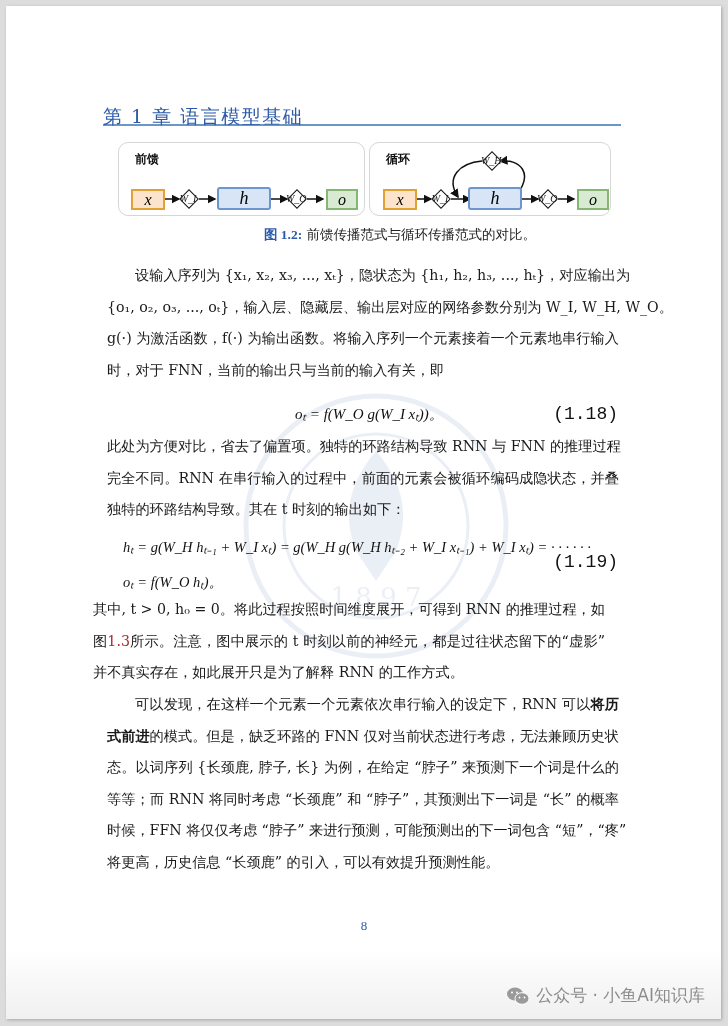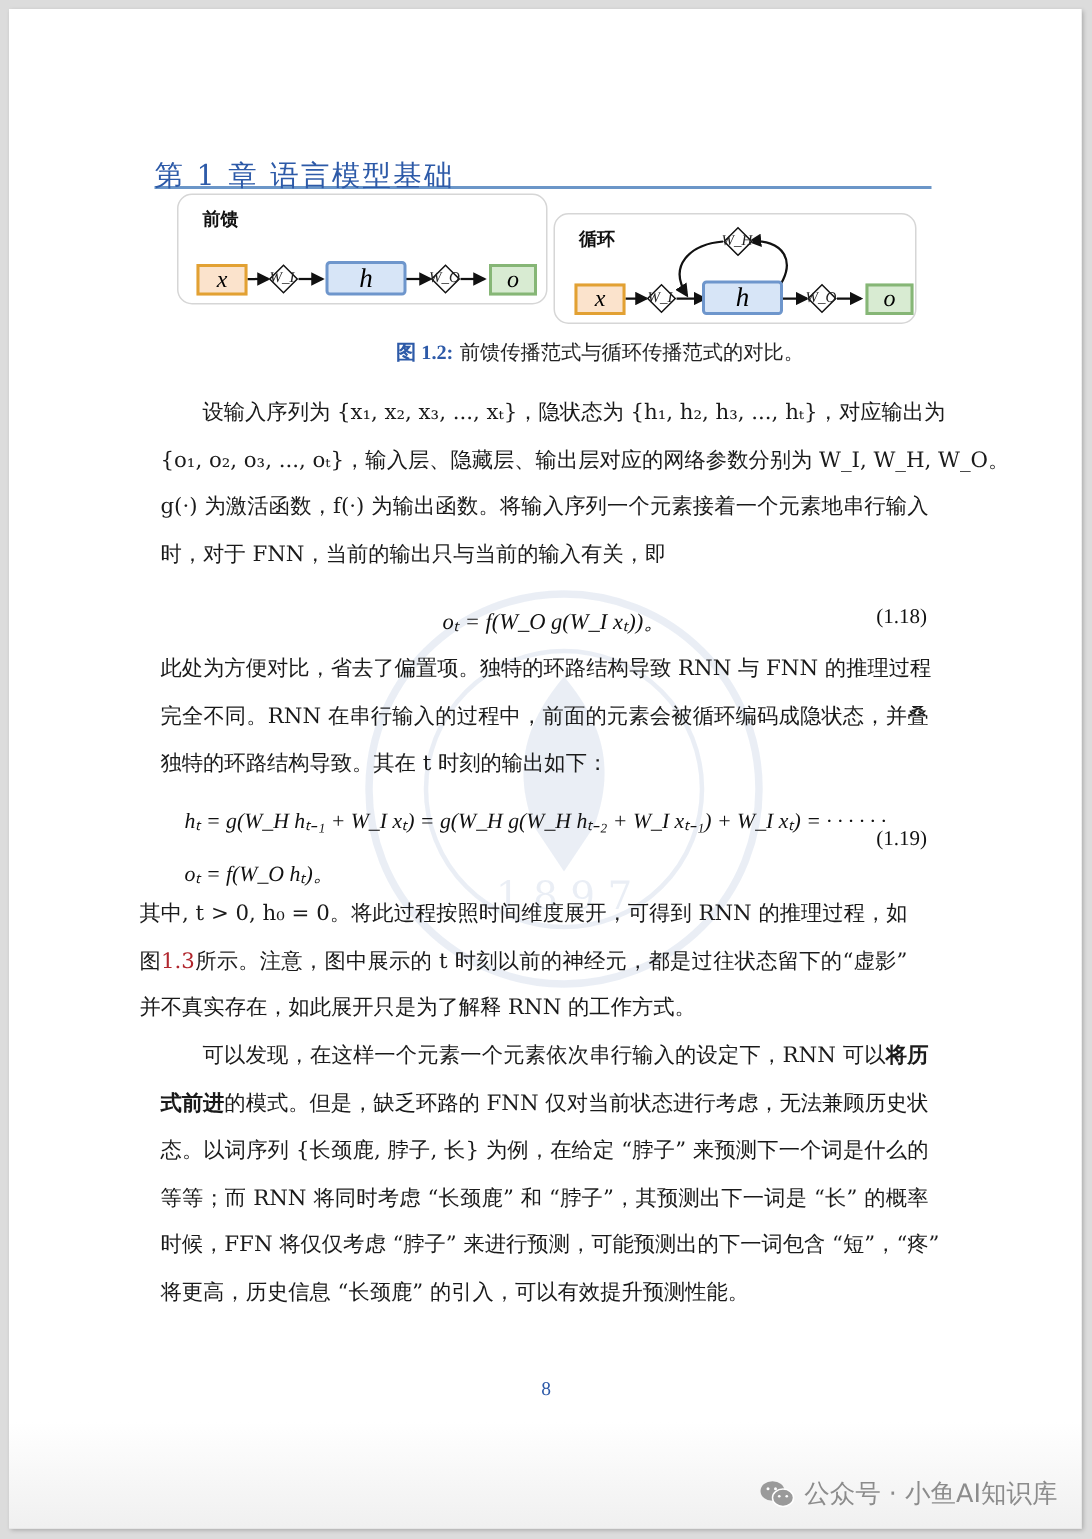--- a/index.html
+++ b/index.html
@@ -59,21 +59,21 @@
     font-size: 14.2px; line-height: 31.5px; color: #1a1a1a;
     text-align: justify; text-align-last: left;
   }
   .line { display: block; white-space: nowrap; text-align: justify; text-align-last: justify; }
   .line.last { text-align-last: left; }
   .indent { padding-left: 28px; }
   .m { font-family: "Liberation Serif", serif; font-style: italic; }
   .eq {
     position: absolute; font-family: "Liberation Serif", serif; font-size: 15px; color: #111;
   }
-  .eqnum { position: absolute; right: 108px; font-family: Liberation Serif, serif; font-size: 14px; color: #111; }
+  .eqnum { position: absolute; right: 108px; font-family: Liberation Mono, monospace; font-size: 18px; color: #111; }
   b { font-weight: bold; }
   .ref { color: #b1262d; }
   .pagenum {
     position: absolute; top: 918px; left: 0; width: 728px; text-align: center;
     color: #2d5aa8; font-size: 13px; font-family: "Liberation Serif", serif;
   }
   .watermark {
     position: absolute; right: 22px; top: 984px; color: #8c8c8c;
     font-family: "DejaVu Sans", sans-serif; font-size: 17px; display: flex; align-items: center; gap: 6px;
   }
@@ -87,21 +87,21 @@
     <circle cx="135" cy="135" r="130" fill="none" stroke="#1f4e9a" stroke-width="5"></circle>
     <circle cx="135" cy="135" r="92" fill="none" stroke="#1f4e9a" stroke-width="3"></circle>
     <path d="M135 60 C110 90 100 120 115 160 L135 190 L155 160 C170 120 160 90 135 60Z" fill="#1f4e9a"></path>
     <text x="135" y="215" text-anchor="middle" font-size="26" fill="#1f4e9a" font-family="DejaVu Serif, serif">1 8 9 7</text>
   </svg>
 
   <div class="running-head" style="left:97px; top:98px;">
     <span>第 1 章 语言模型基础</span>
   </div>
 
-  <div class="panel" style="left:112px; width:245px; top:123px;">
+  <div class="panel" style="left:112px; width:245px; top:136px;">
     <div class="panel-title">前馈</div>
     <svg style="position:absolute;left:0;top:0" width="245" height="72">
       <defs>
           <marker id="ar" markerWidth="6" markerHeight="6" refX="5" refY="3" orient="auto">
             <path d="M0,0 L6,3 L0,6 Z" fill="#111"></path>
           </marker>
         </defs>
       <line x1="44" y1="56" x2="60" y2="56" stroke="#111" stroke-width="1.5" marker-end="url(#ar)"></line>
       <line x1="80" y1="56" x2="96" y2="56" stroke="#111" stroke-width="1.5" marker-end="url(#ar)"></line>
       <line x1="150" y1="56" x2="168" y2="56" stroke="#111" stroke-width="1.5" marker-end="url(#ar)"></line>

